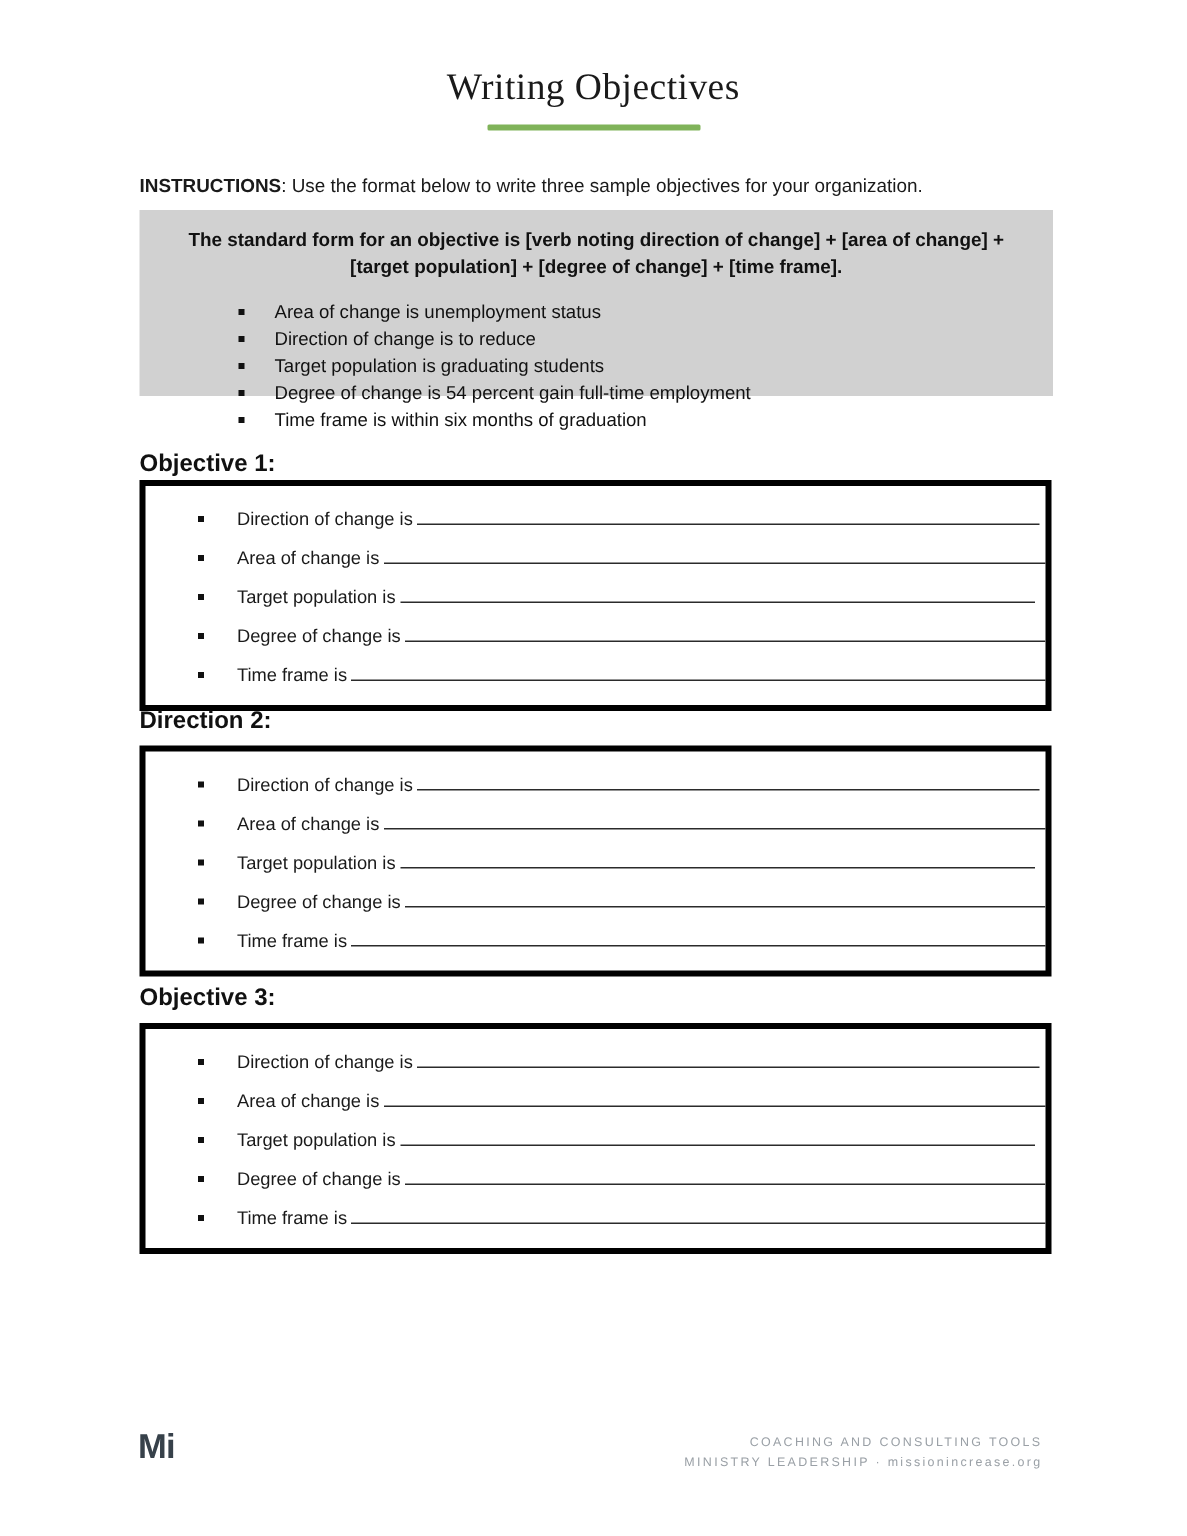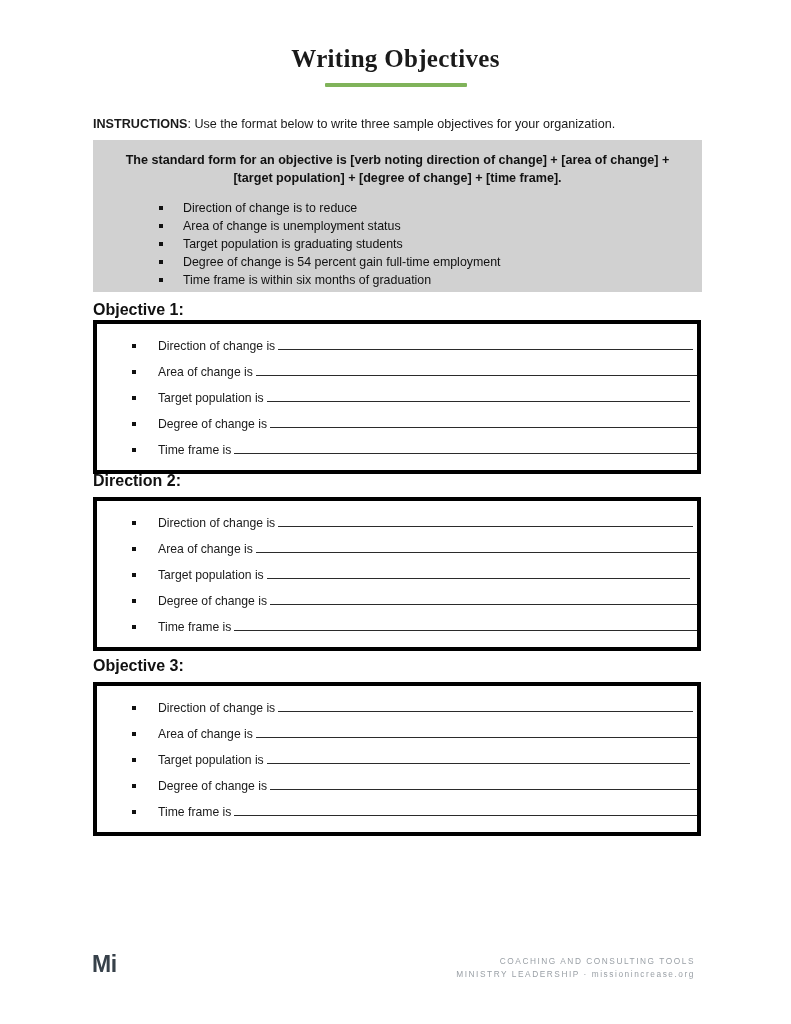--- a/index.html
+++ b/index.html
@@ -25,21 +25,21 @@
   .title-block {
     position: absolute;
     top: 44px;
     left: 0;
     width: 791px;
     text-align: center;
   }
   .doc-title {
     font-family: "Liberation Serif", serif;
     font-size: 25px;
-    font-weight: 700;
+    font-weight: 400;
     letter-spacing: 0.3px;
     color: #1a1a1a;
     line-height: 30px;
     margin: 0;
   }
   .title-rule {
     width: 142px;
     height: 4px;
     background: #80b35a;
     margin: 9px auto 0 auto;
@@ -59,21 +59,21 @@
   .instructions b {
     font-weight: bold;
   }
 
   
   .gray-box {
     position: absolute;
     top: 140px;
     left: 93px;
     width: 609px;
-    height: 152px;
+    height: 124px;
     background: #d1d1d1;
     box-sizing: border-box;
     padding: 11px 26px 10px 26px;
   }
   .gray-head {
     font-size: 12.6px;
     font-weight: bold;
     line-height: 18px;
     text-align: center;
     color: #111111;
@@ -182,22 +182,22 @@
     <div class="title-rule"></div>
   </div>
 
   <div class="instructions">
     <b>INSTRUCTIONS</b><span>: Use the format below to write three sample objectives for your organization.</span>
   </div>
 
   <div class="gray-box">
     <p class="gray-head">The standard form for an objective is [verb noting direction of change] + [area of change] + [target population] + [degree of change] + [time frame].</p>
     <ul class="gray-list">
+      <li><span class="sq"></span><span>Area of change is unemployment status</span></li>
       <li><span class="sq"></span><span>Direction of change is to reduce</span></li>
-      <li><span class="sq"></span><span>Area of change is unemployment status</span></li>
       <li><span class="sq"></span><span>Target population is graduating students</span></li>
       <li><span class="sq"></span><span>Degree of change is 54 percent gain full-time employment</span></li>
       <li><span class="sq"></span><span>Time frame is within six months of graduation</span></li>
     </ul>
   </div>
 
   <div class="obj-heading" style="top:302px;">Objective 1:</div>
   <div class="obj-box" style="top:320px;">
     <ul class="obj-list">
       <li><span class="sq"></span><span>Direction of change is</span><span class="fill-rule" style="width:415px;"></span></li>

